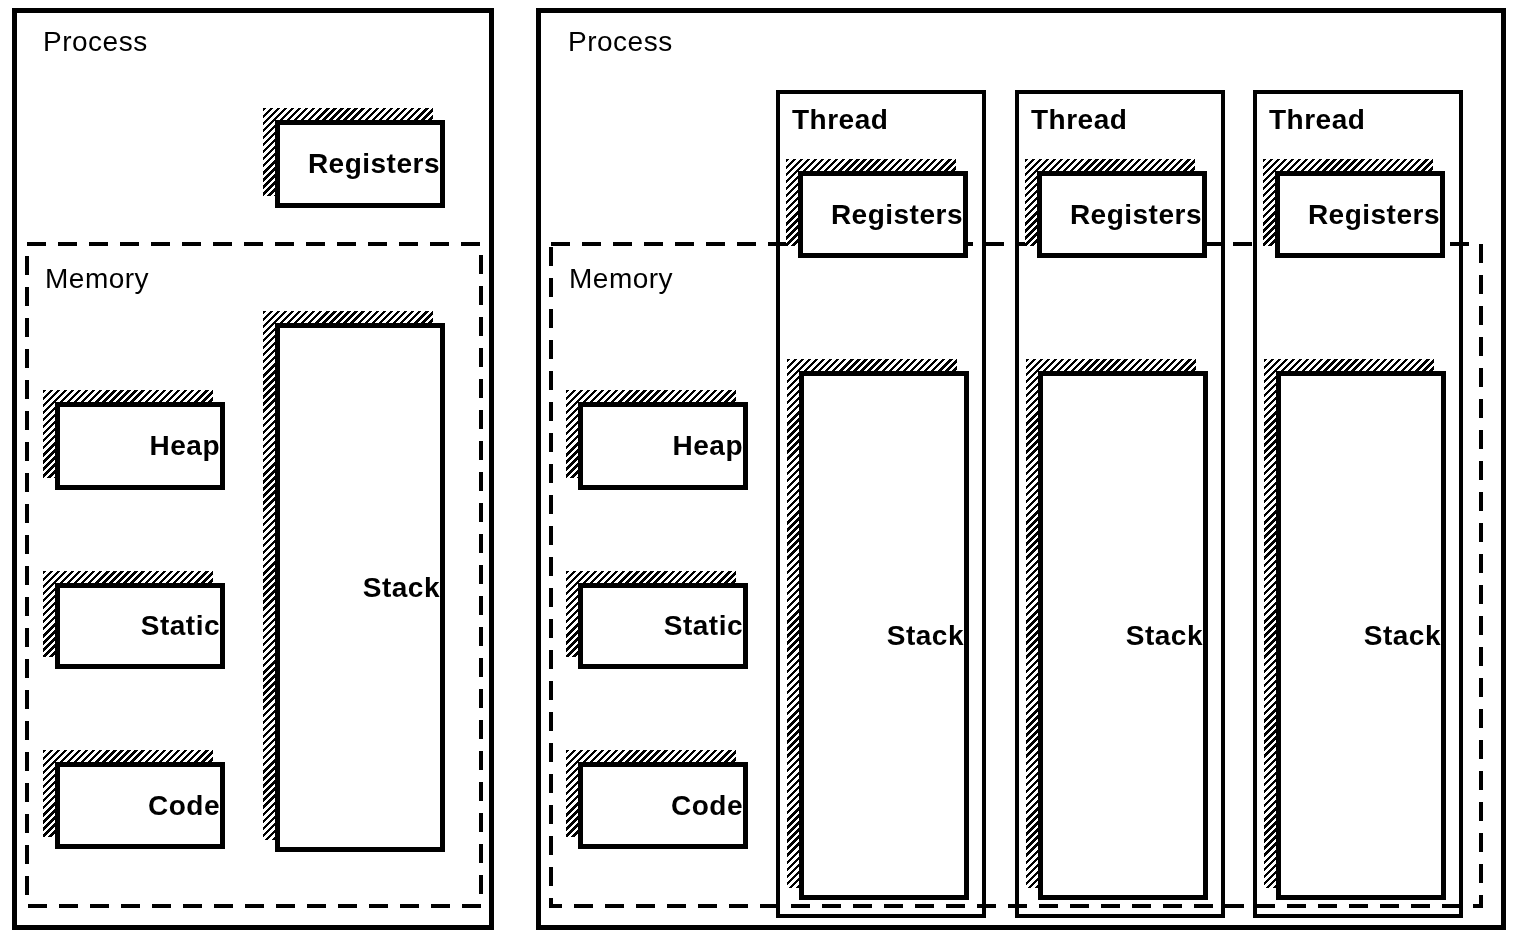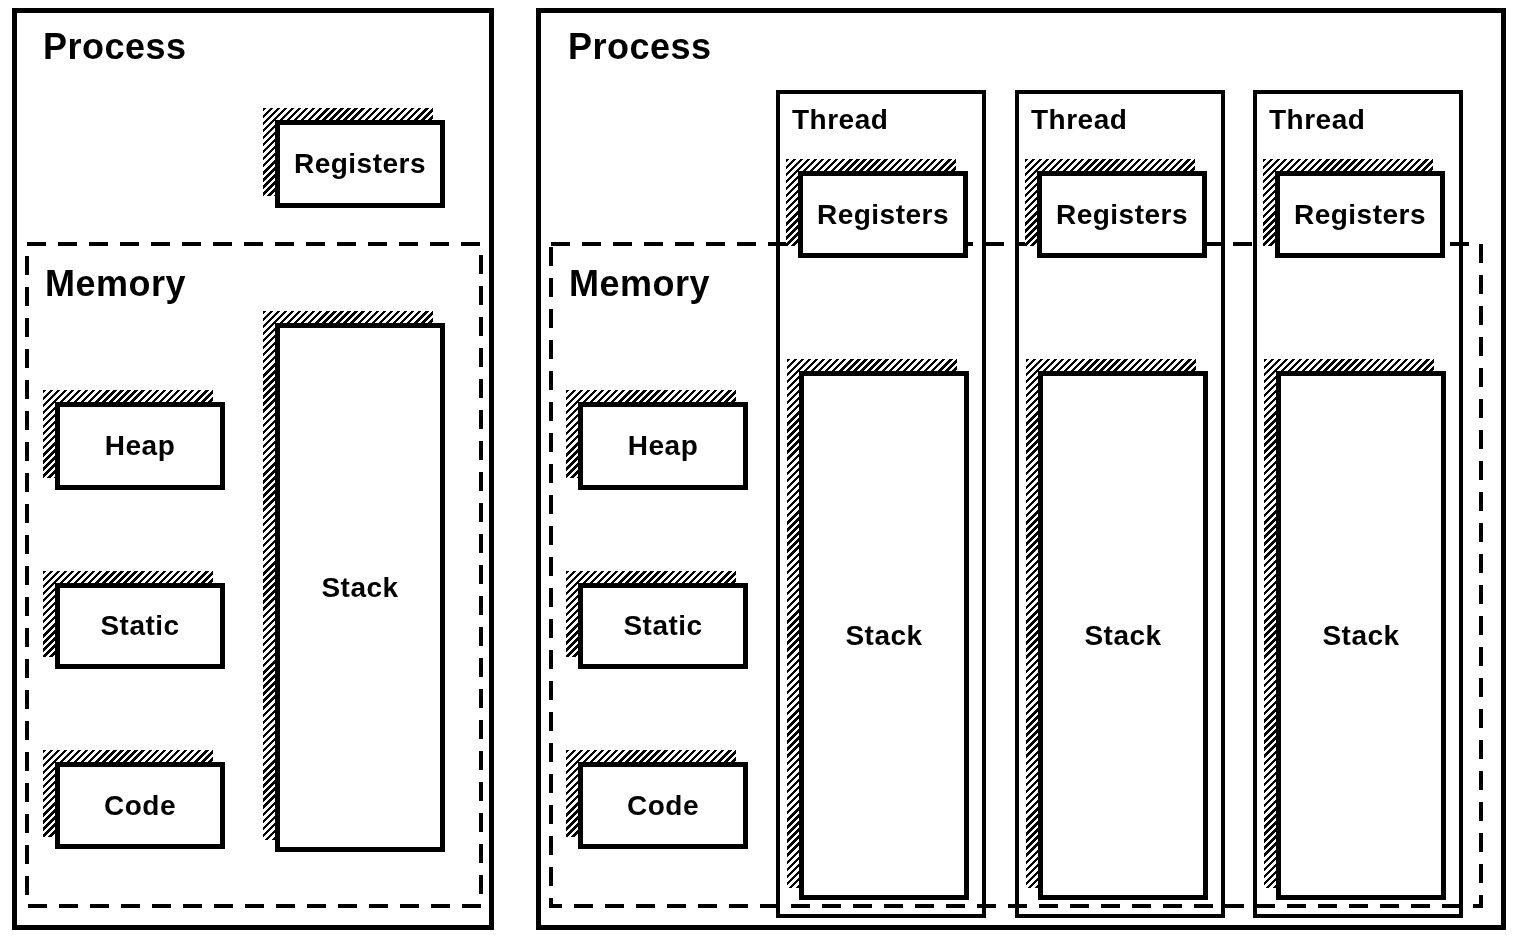--- a/index.html
+++ b/index.html
@@ -11,33 +11,33 @@
   }
   .canvas { position: relative; width: 1536px; height: 943px; background: #fff; }
 
   
   .frame {
     position: absolute; border: 5px solid #000; background: transparent;
   }
 
   
   .label {
-    position: absolute; font-size: 36px; font-weight: bold;
+    position: absolute; font-size: 28px; font-weight: normal;
     white-space: nowrap; line-height: 1.1; letter-spacing: 0.5px;
   }
 
   
   .shadowbox { position: absolute; }
   .shadowbox .shadow {
     position: absolute; inset: 0; transform: translate(-12px, -12px);
     background: repeating-linear-gradient(135deg, #000 0, #000 2.4px, #fff 2.4px, #fff 5px);
   }
   .shadowbox .face {
     position: absolute; inset: 0; background: #ffffff; border: 5px solid #000;
-    display: flex; align-items: center; justify-content: center;
+    display: flex; align-items: center; justify-content: flex-end;
   }
   .shadowbox .face .lbl {
     font-size: 28px; font-weight: bold; letter-spacing: 0.5px; white-space: nowrap;
   }
 
   .dashed-svg { position: absolute; }
 
   .thread-label { position: absolute; left: 12px; top: 10px; font-size: 28px; letter-spacing: 0.5px; white-space: nowrap; }
 
   

